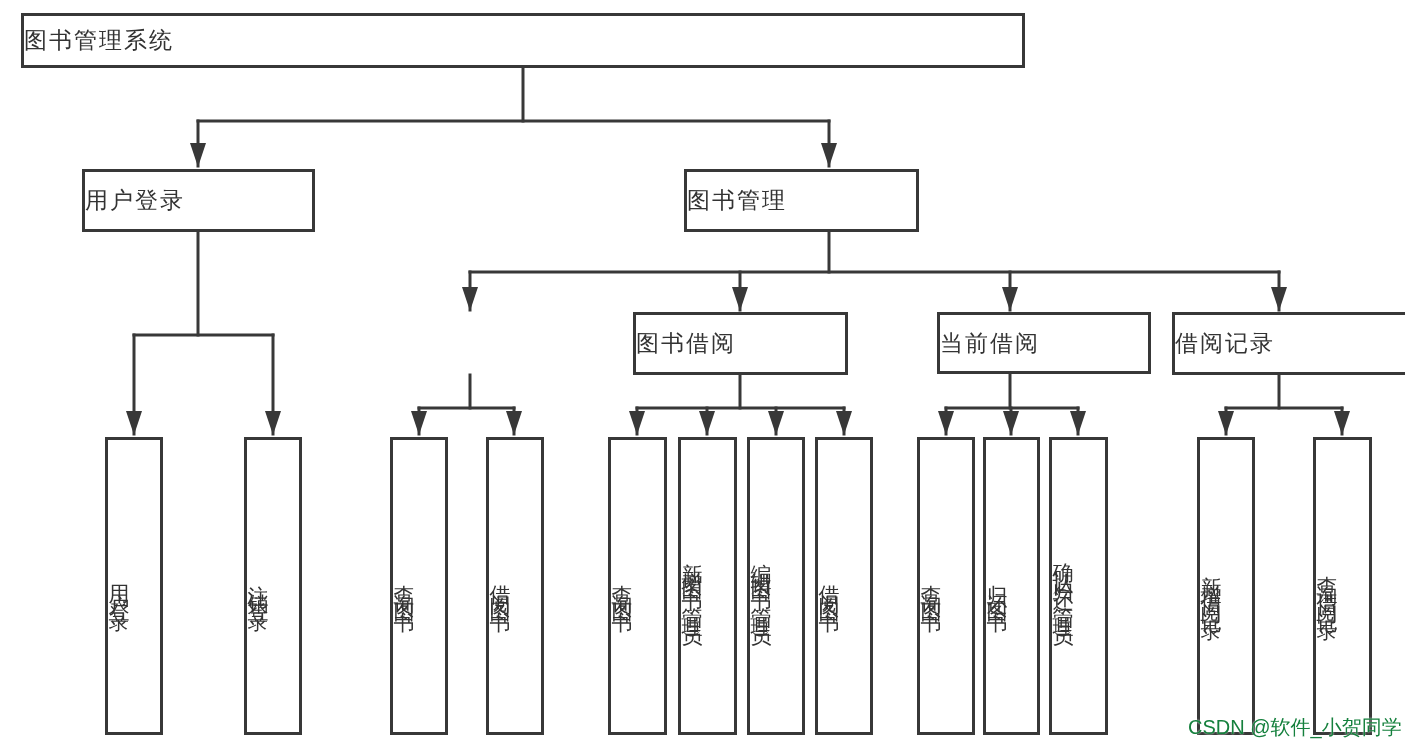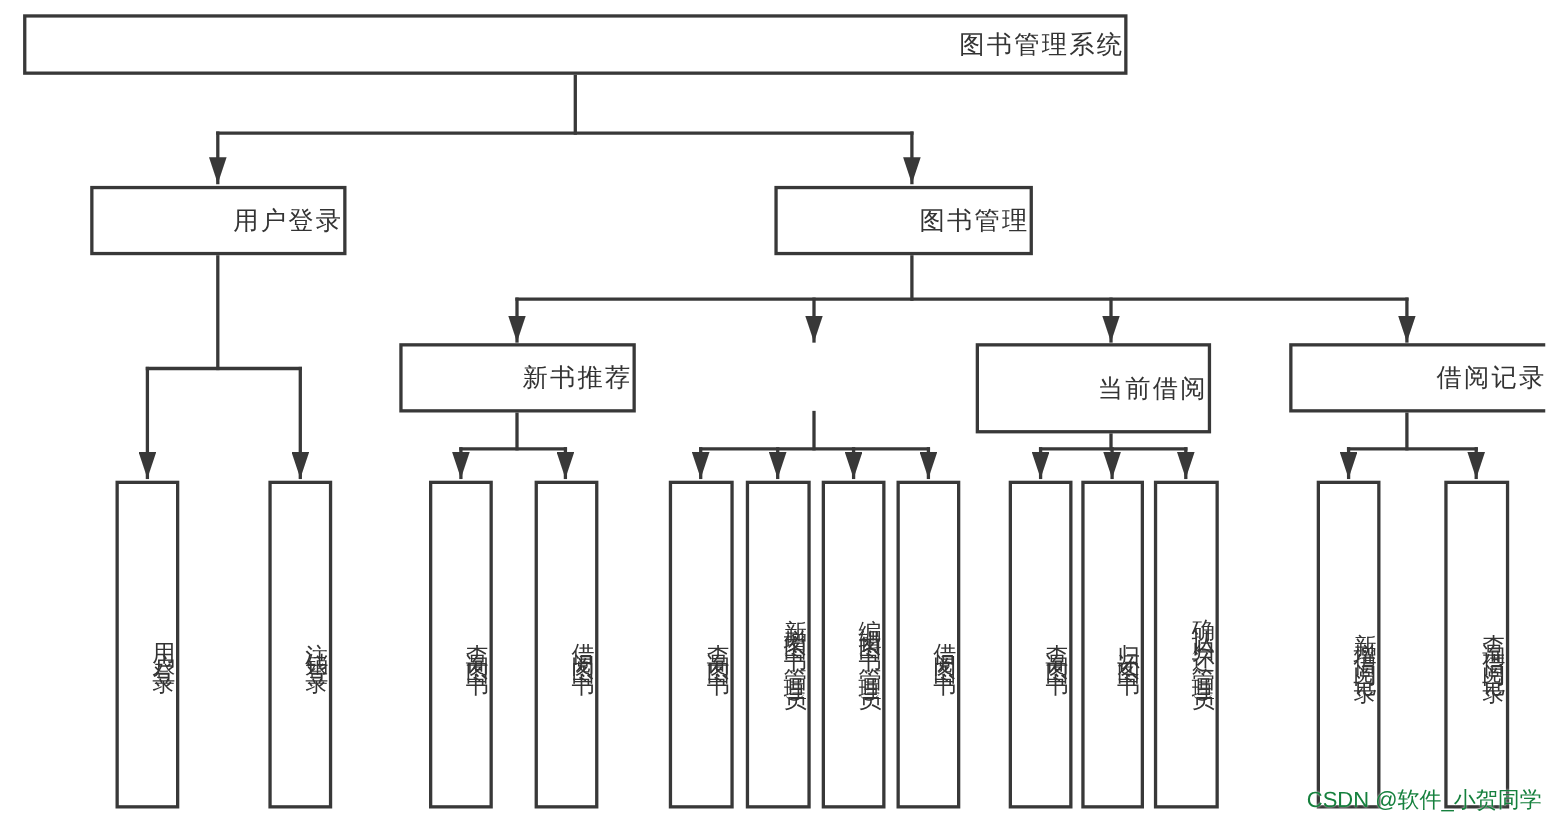--- a/index.html
+++ b/index.html
@@ -21,21 +21,21 @@
     width: 1405px;
     height: 747px;
   }
   .node {
     position: absolute;
     box-sizing: border-box;
     border: 3px solid #383838;
     background: #ffffff;
     display: flex;
     align-items: center;
-    justify-content: flex-end;
+    justify-content: flex-start;
     color: #333333;
   }
   .h-node {
     font-size: 23px;
     letter-spacing: 2px;
     white-space: nowrap;
   }
   .leaf span {
     writing-mode: vertical-rl;
     text-orientation: mixed;
@@ -110,28 +110,28 @@
     </g>
   </svg>
 
   <div class="node h-node" style="left:21px;top:13px;width:1004px;height:55px">
     <span>图书管理系统</span>
   </div>
 
   <div class="node h-node" style="left:82px;top:169px;width:233px;height:63px">
     <span>用户登录</span>
   </div>
-  <div class="node h-node" style="left:704px;top:169px;width:235px;height:63px">
+  <div class="node h-node" style="left:684px;top:169px;width:235px;height:63px">
     <span>图书管理</span>
   </div>
 
-  <div class="node h-node" style="left:363px;top:312px;width:215px;height:63px">
-    <span>新书推荐</span>
+  <div class="node h-node" style="left:633px;top:312px;width:215px;height:63px">
+    <span>图书借阅</span>
   </div>
-  <div class="node h-node" style="left:887px;top:312px;width:214px;height:82px">
+  <div class="node h-node" style="left:937px;top:312px;width:214px;height:62px">
     <span>当前借阅</span>
   </div>
   <div class="node h-node" style="left:1172px;top:312px;width:237px;height:63px">
     <span>借阅记录</span>
   </div>
 
   <div class="node leaf" style="left:105px;top:437px;width:58px;height:298px">
     <span>用户登录</span>
   </div>
   <div class="node leaf" style="left:244px;top:437px;width:58px;height:298px">

